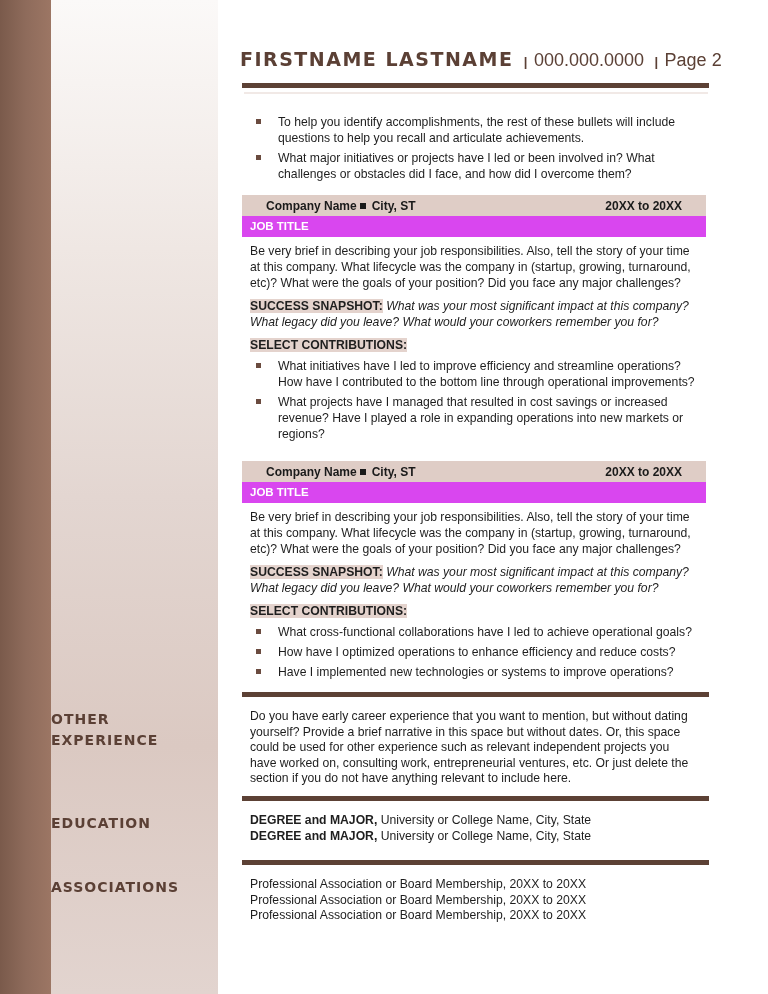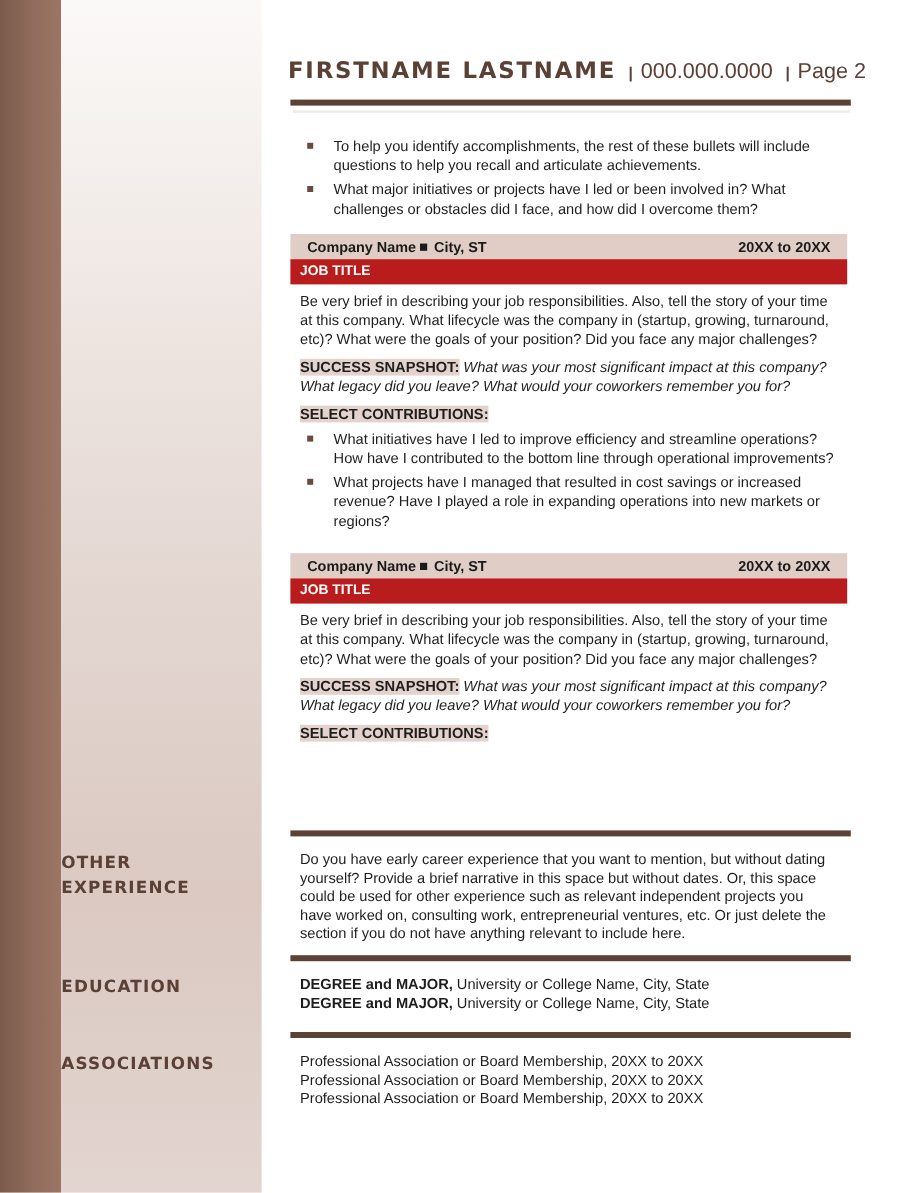--- a/index.html
+++ b/index.html
@@ -40,28 +40,28 @@
     ul.bullets { list-style: none; margin: 0; padding: 0; }
     ul.bullets li {
       position: relative; padding-left: 36px; margin-bottom: 4px;
     }
     ul.bullets li::before {
       content: ""; position: absolute; left: 14px; top: 5px;
       width: 5px; height: 5px; background: #6a4b3f;
     }
     .company-bar {
       background: #dfcdc6; height: 21px; display: flex; justify-content: space-between;
-      align-items: center; padding: 0 14px; font-weight: bold; font-size: 12px; color: #1a1a1a;
+      align-items: center; padding: 0 24px; font-weight: bold; font-size: 12px; color: #1a1a1a;
     }
     .company-bar .sq {
       display: inline-block; width: 6px; height: 6px; background: #1a1a1a;
       margin: 0 6px 1px 3px; vertical-align: middle;
     }
     .job-bar {
-      background: #b91c1c; color: #ffffff; height: 21px; line-height: 21px;
+      background: #d946ef; color: #ffffff; height: 21px; line-height: 21px;
       padding: 0 8px; font-weight: bold; font-size: 11.5px;
     }
     .para { padding: 0 8px; margin-top: 6px; }
     .hl { background: #e4d3cd; font-weight: bold; text-align: right; }
     .snap { padding: 0 8px; margin-top: 7px; }
     .snap i { font-style: italic; }
     .contrib { padding: 0 8px; margin-top: 7px; margin-bottom: 5px; }
     .side-label {
       position: absolute; left: 51px; width: 147px; text-align: left;
       font-family: "DejaVu Sans", sans-serif; font-weight: bold; font-size: 14px;
@@ -124,20 +124,25 @@
   </div>
   <div class="job-bar">JOB TITLE</div>
   <div class="para">Be very brief in describing your job responsibilities. Also, tell the story of your time at this company. What lifecycle was the company in (startup, growing, turnaround, etc)? What were the goals of your position? Did you face any major challenges?</div>
   <div class="snap">
     <span class="hl">SUCCESS SNAPSHOT:</span>
     <i>What was your most significant impact at this company? What legacy did you leave? What would your coworkers remember you for?</i>
   </div>
   <div class="contrib">
     <span class="hl">SELECT CONTRIBUTIONS:</span>
   </div>
+  <ul class="bullets">
+    <li>What cross-functional collaborations have I led to achieve operational goals?</li>
+    <li>How have I optimized operations to enhance efficiency and reduce costs?</li>
+    <li>Have I implemented new technologies or systems to improve operations?</li>
+  </ul>
 </div>
 
 <div class="rule" style="top:692px;"></div>
 <div class="side-label" style="top:709px;">
   <div>OTHER</div>
   <div>EXPERIENCE</div>
 </div>
 <div class="content" style="top:709px;">
   <div class="plain">Do you have early career experience that you want to mention, but without dating yourself? Provide a brief narrative in this space but without dates. Or, this space could be used for other experience such as relevant independent projects you have worked on, consulting work, entrepreneurial ventures, etc. Or just delete the section if you do not have anything relevant to include here.</div>
 </div>

